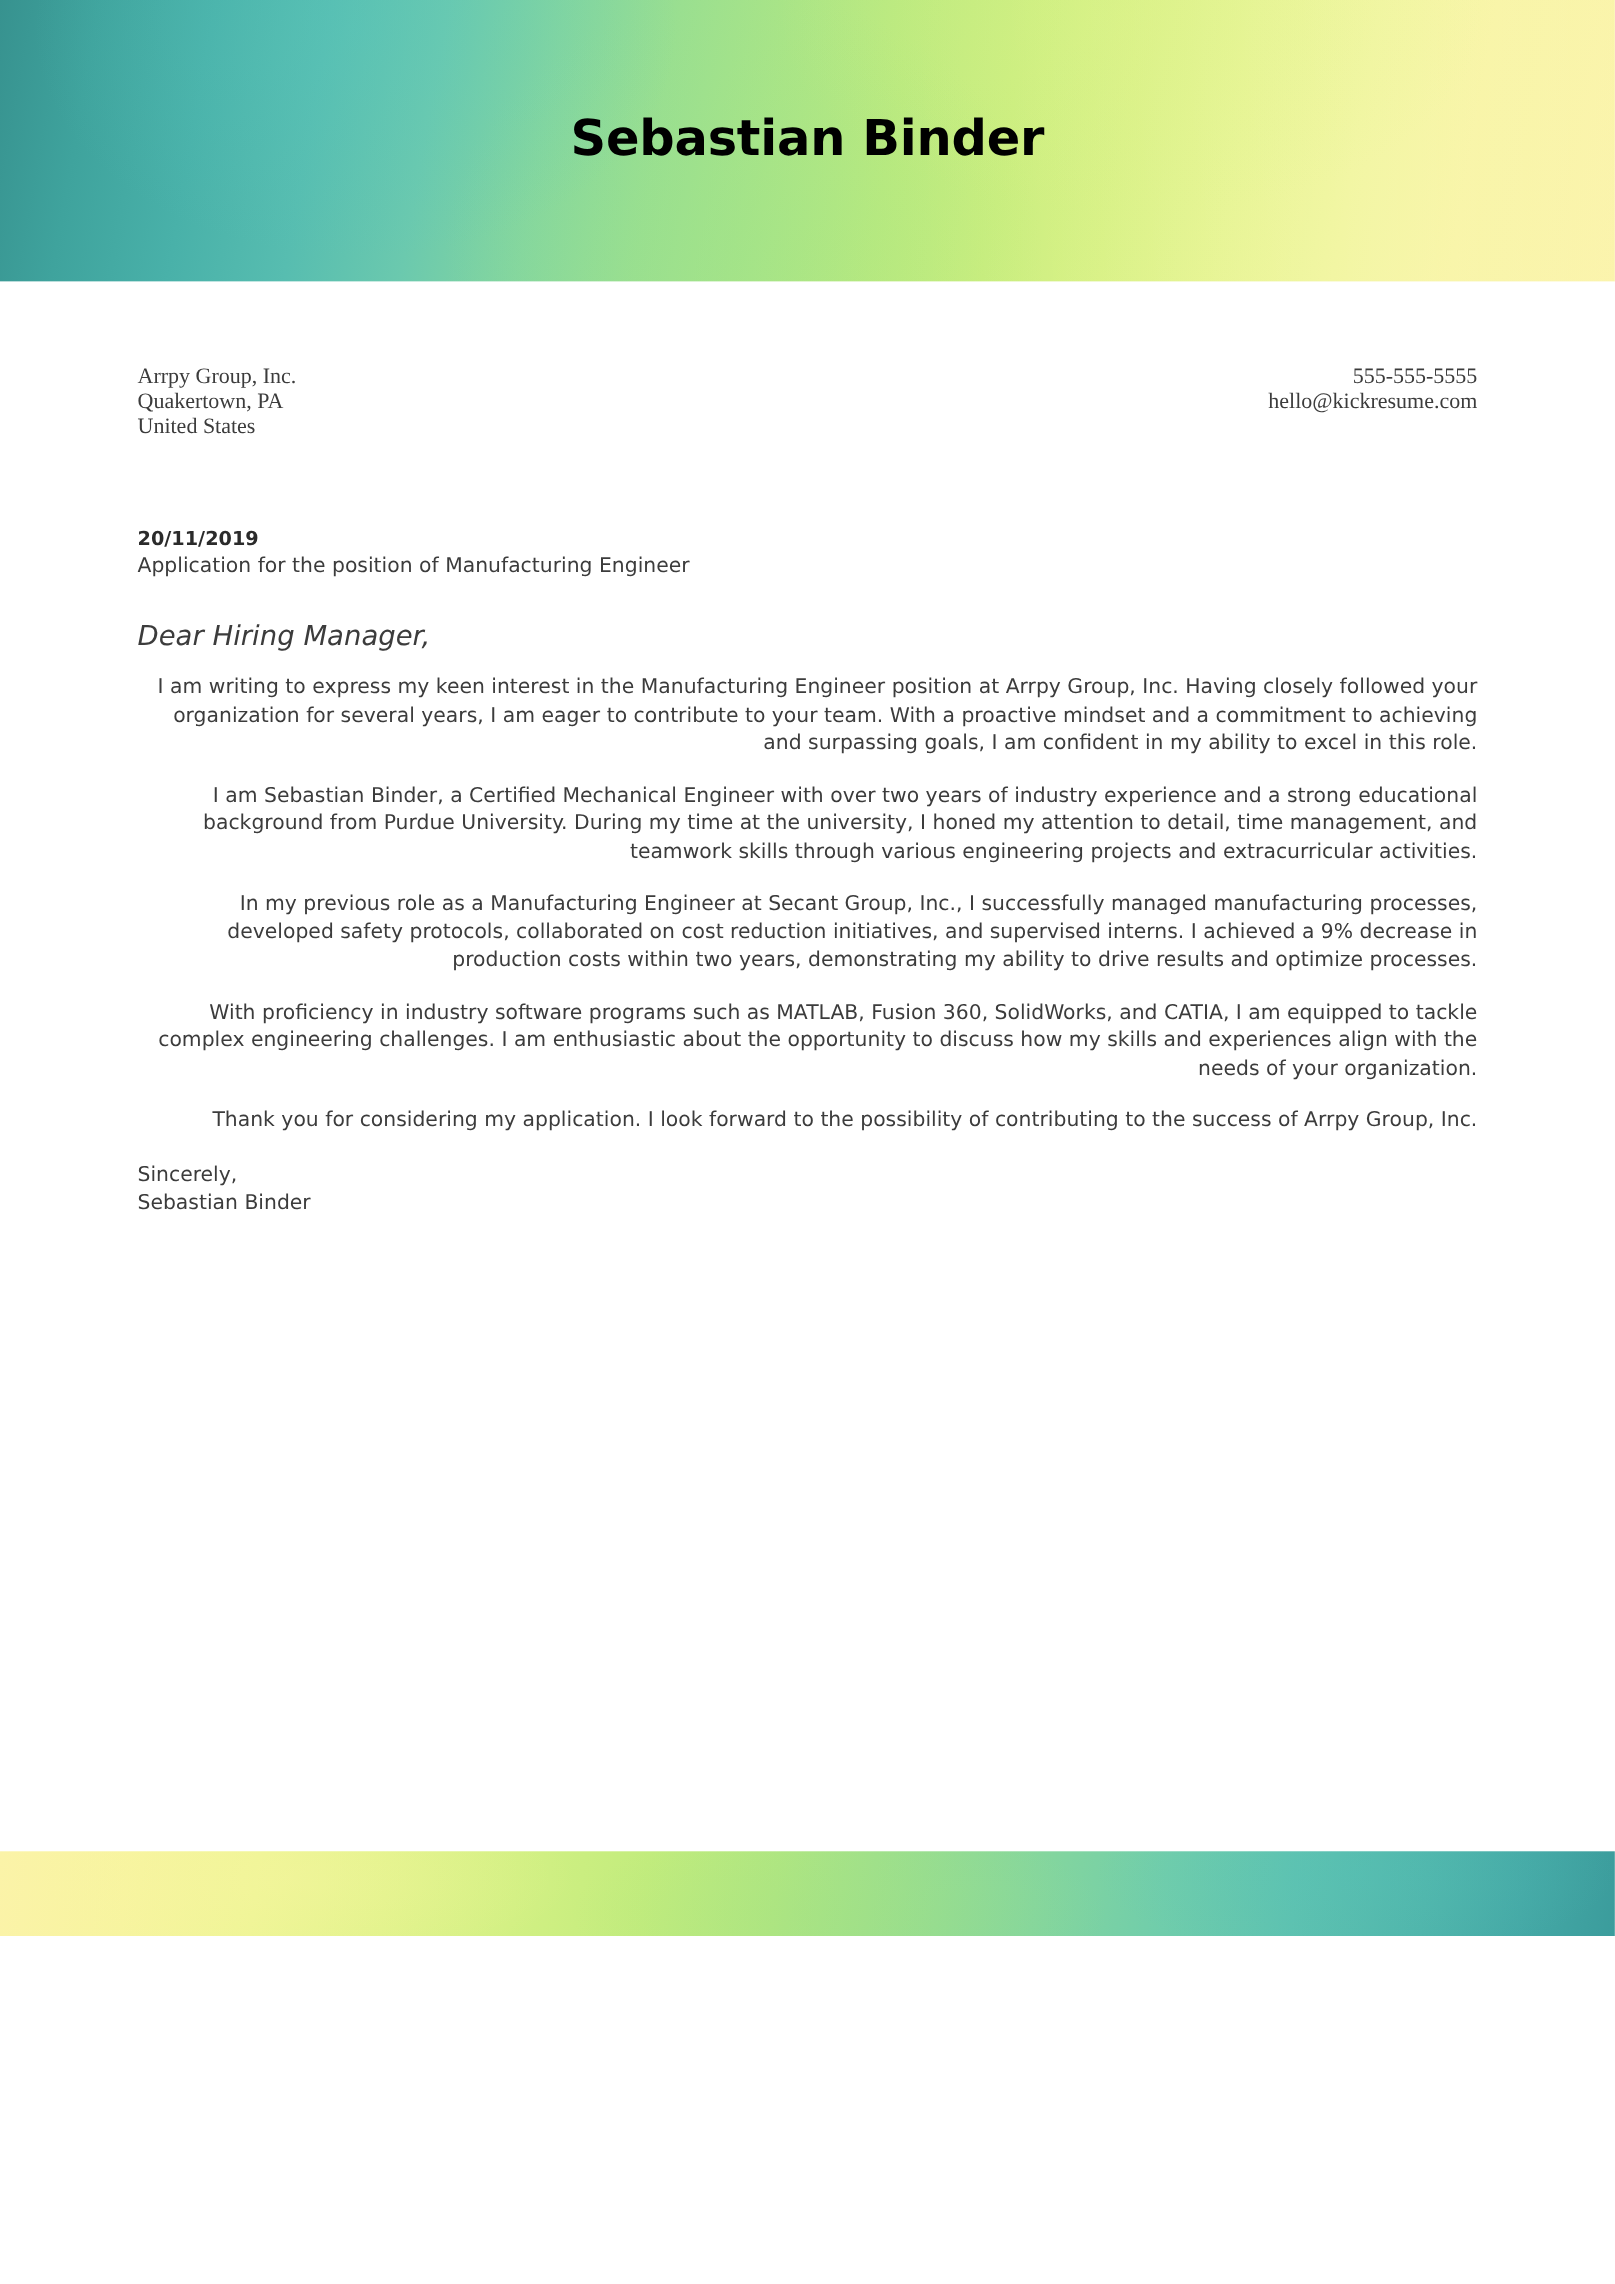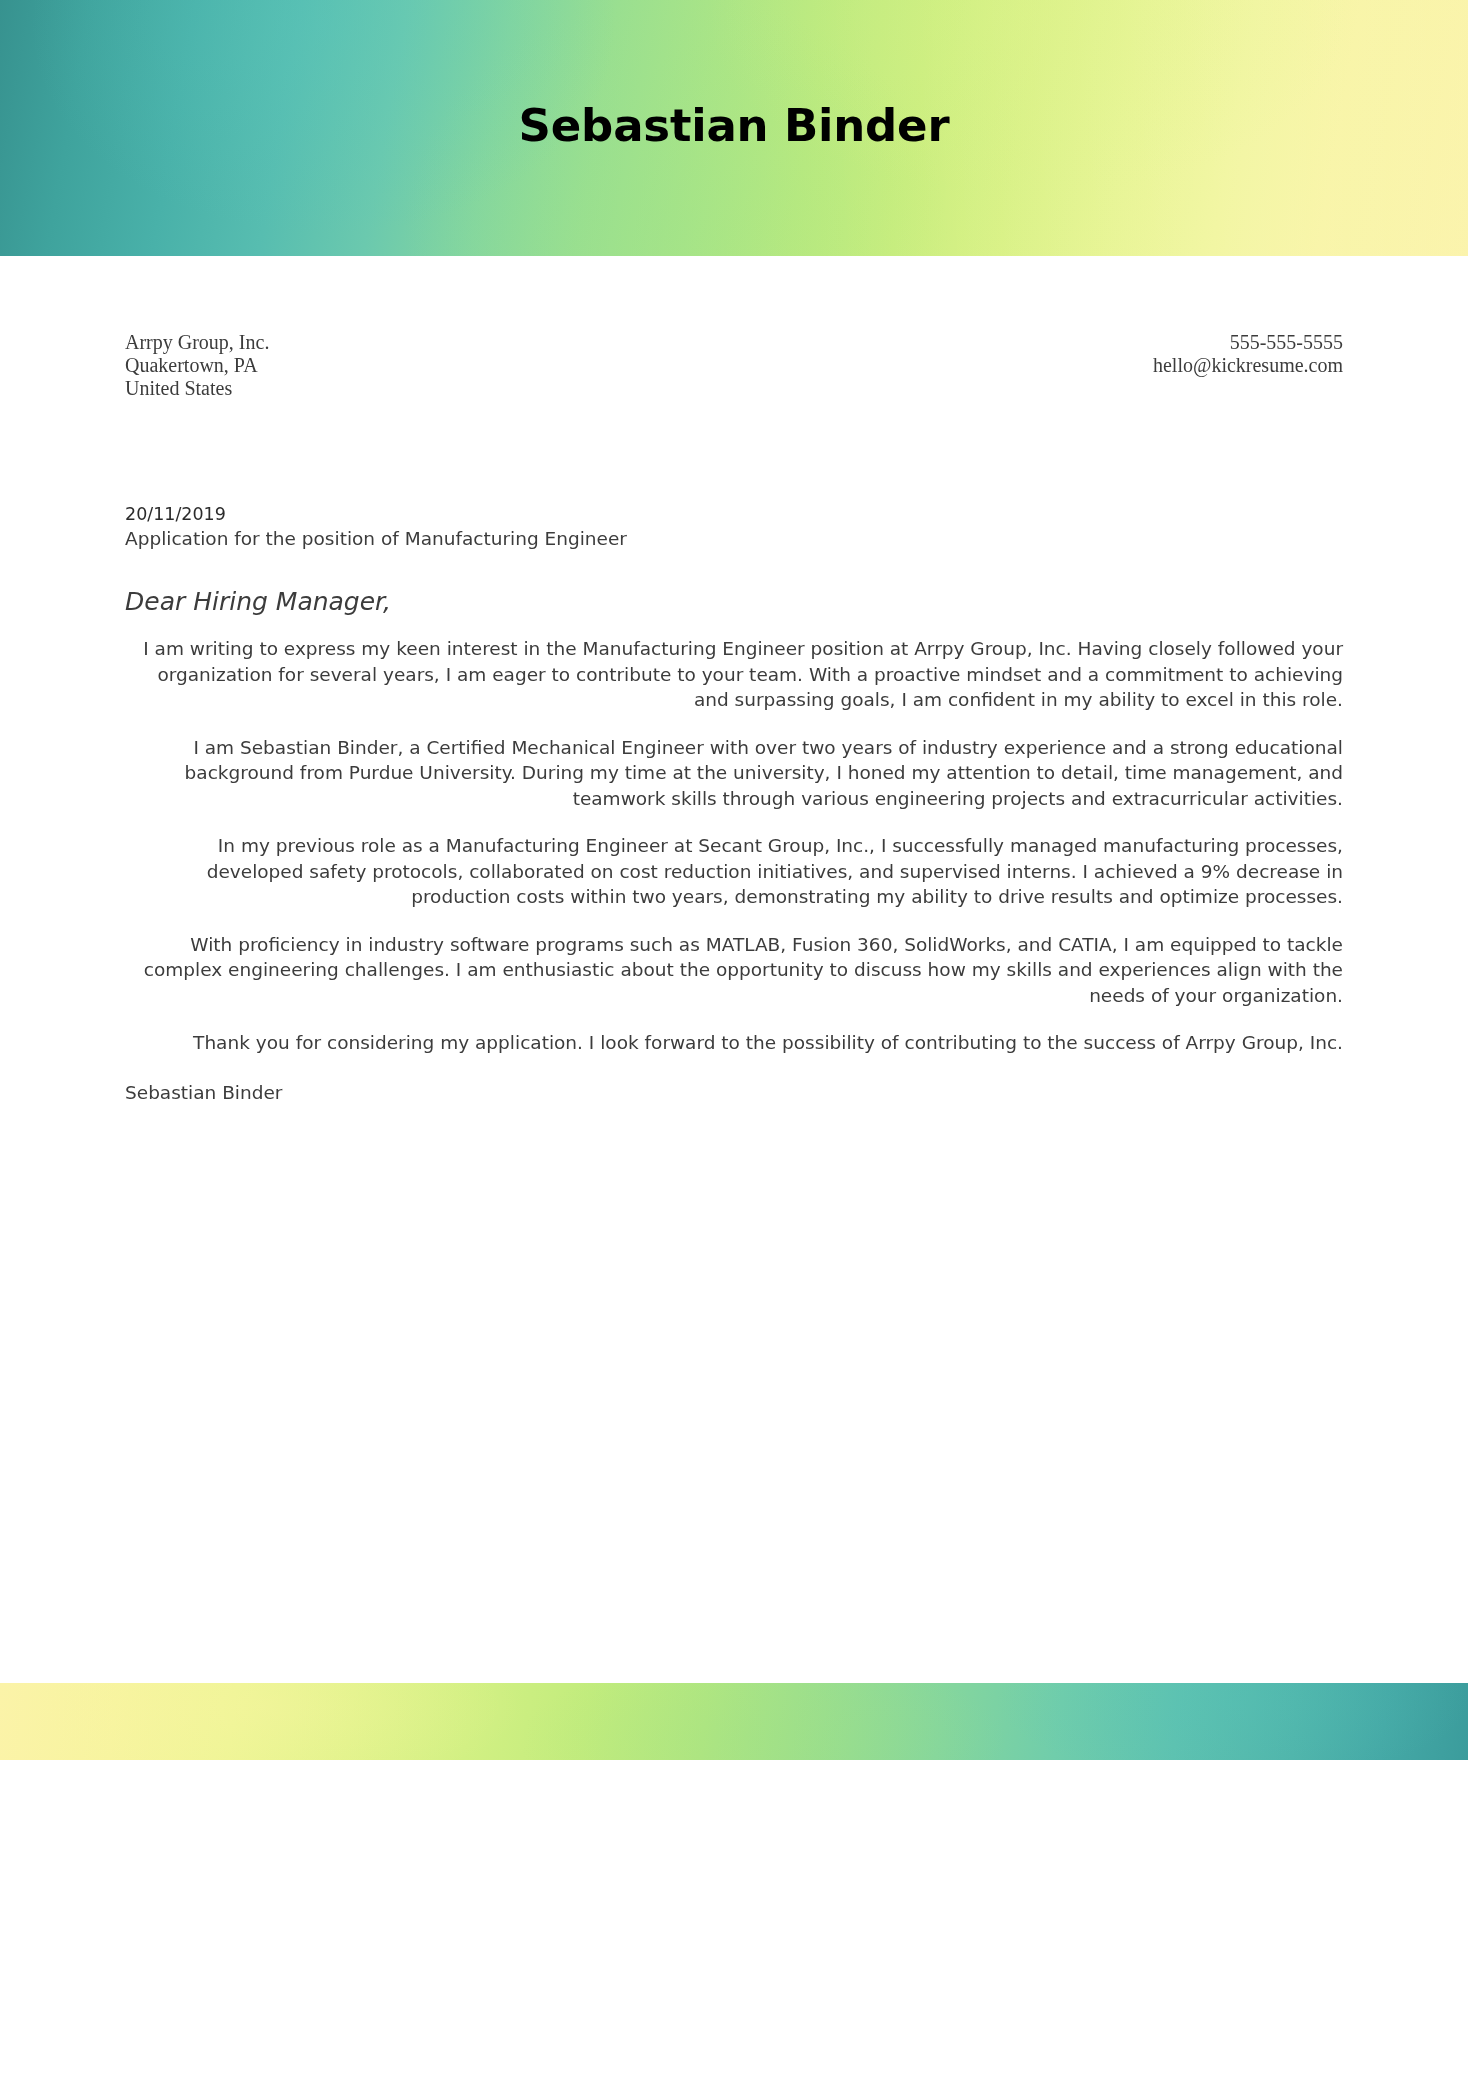--- a/index.html
+++ b/index.html
@@ -108,25 +108,24 @@
   .recipient div, .sender div { white-space: nowrap; }
 
   
   .letter {
     padding-top: 78px;
     font-size: 18.5px;
     line-height: 25.5px;
     color: #3c3c3c;
   }
   .letter .date {
-    font-weight: normal;
+    font-weight: bold;
     font-size: 17.5px;
     color: #2b2b2b;
     line-height: 24px;
-    margin-top: 24px;
   }
   .letter .subject {
     font-size: 18.5px;
     line-height: 25px;
     color: #3c3c3c;
   }
   .letter .salutation {
     margin-top: 38px;
     font-size: 25px;
     line-height: 25px;
@@ -217,20 +216,21 @@
 
         <div class="salutation">Dear Hiring Manager,</div>
 
         <p class="para">I am writing to express my keen interest in the Manufacturing Engineer position at Arrpy Group, Inc. Having closely followed your organization for several years, I am eager to contribute to your team. With a proactive mindset and a commitment to achieving and surpassing goals, I am confident in my ability to excel in this role.</p>
         <p class="para">I am Sebastian Binder, a Certified Mechanical Engineer with over two years of industry experience and a strong educational background from Purdue University. During my time at the university, I honed my attention to detail, time management, and teamwork skills through various engineering projects and extracurricular activities.</p>
         <p class="para">In my previous role as a Manufacturing Engineer at Secant Group, Inc., I successfully managed manufacturing processes, developed safety protocols, collaborated on cost reduction initiatives, and supervised interns. I achieved a 9% decrease in production costs within two years, demonstrating my ability to drive results and optimize processes.</p>
         <p class="para">With proficiency in industry software programs such as MATLAB, Fusion 360, SolidWorks, and CATIA, I am equipped to tackle complex engineering challenges. I am enthusiastic about the opportunity to discuss how my skills and experiences align with the needs of your organization.</p>
         <p class="para">Thank you for considering my application. I look forward to the possibility of contributing to the success of Arrpy Group, Inc.</p>
 
         <div class="closing">
+          <div>Sincerely,</div>
           <div>Sebastian Binder</div>
         </div>
 
       </div>
 
     </div>
   </div>
 
   <div class="footer-band">
     <div class="wash"></div>

